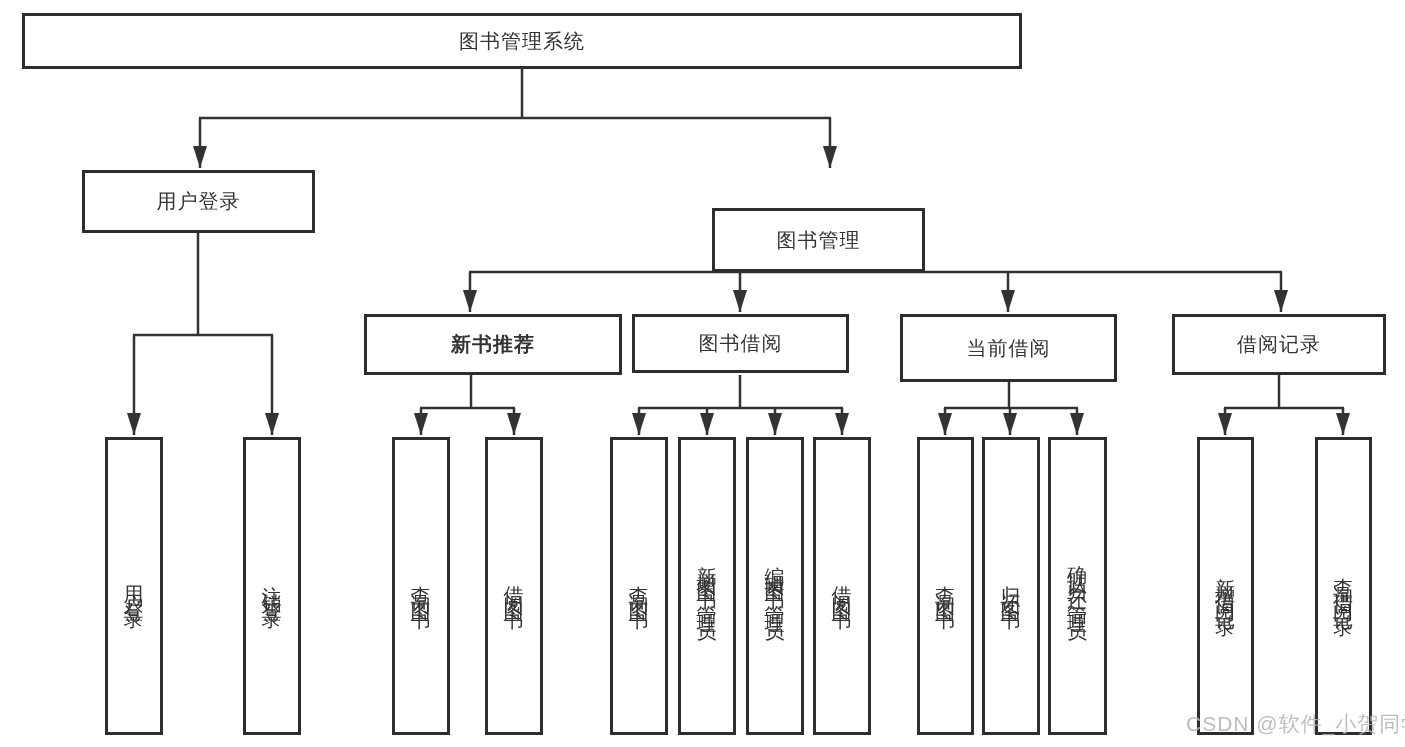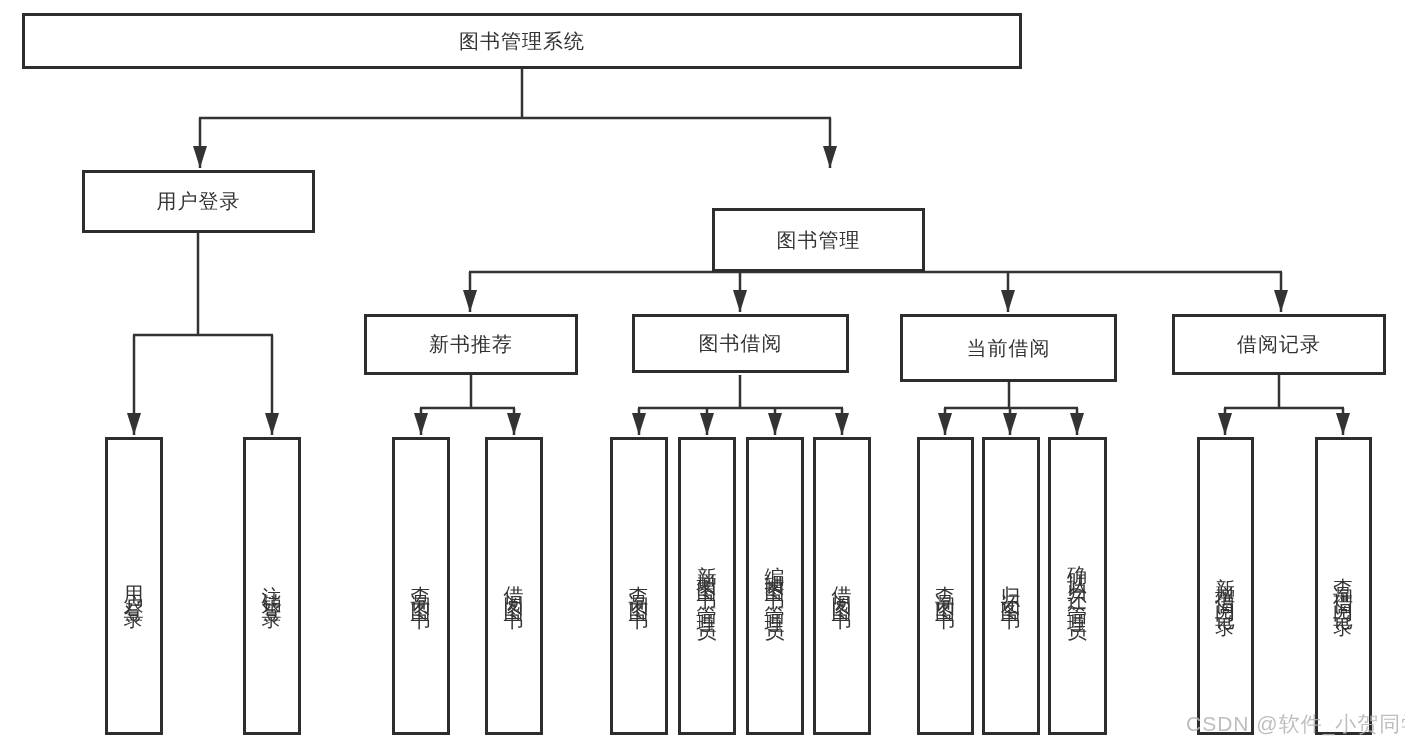--- a/index.html
+++ b/index.html
@@ -114,21 +114,21 @@
     <span>图书管理系统</span>
   </div>
 
   <div class="node h" style="left:82px; top:170px; width:233px; height:63px;">
     <span>用户登录</span>
   </div>
   <div class="node h" style="left:712px; top:170px; width:213px; height:64px;margin-top:38px;">
     <span>图书管理</span>
   </div>
 
-  <div class="node h" style="left:364px; top:314px; width:214px; height:61px;">
+  <div class="node h" style="left:364px; top:314px; width:258px; height:61px;font-weight:bold;">
     <span>新书推荐</span>
   </div>
   <div class="node h" style="left:632px; top:314px; width:217px; height:59px;">
     <span>图书借阅</span>
   </div>
   <div class="node h" style="left:900px; top:314px; width:217px; height:68px;">
     <span>当前借阅</span>
   </div>
   <div class="node h" style="left:1172px; top:314px; width:214px; height:61px;">
     <span>借阅记录</span>

